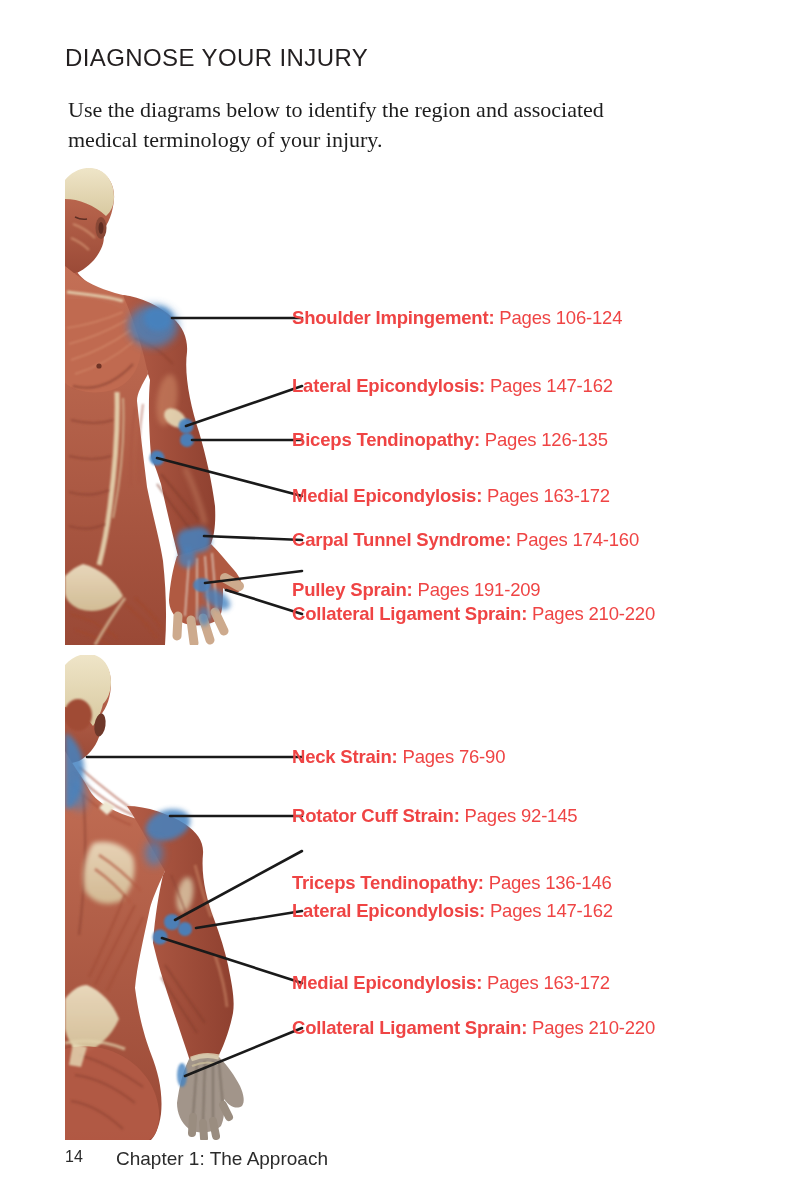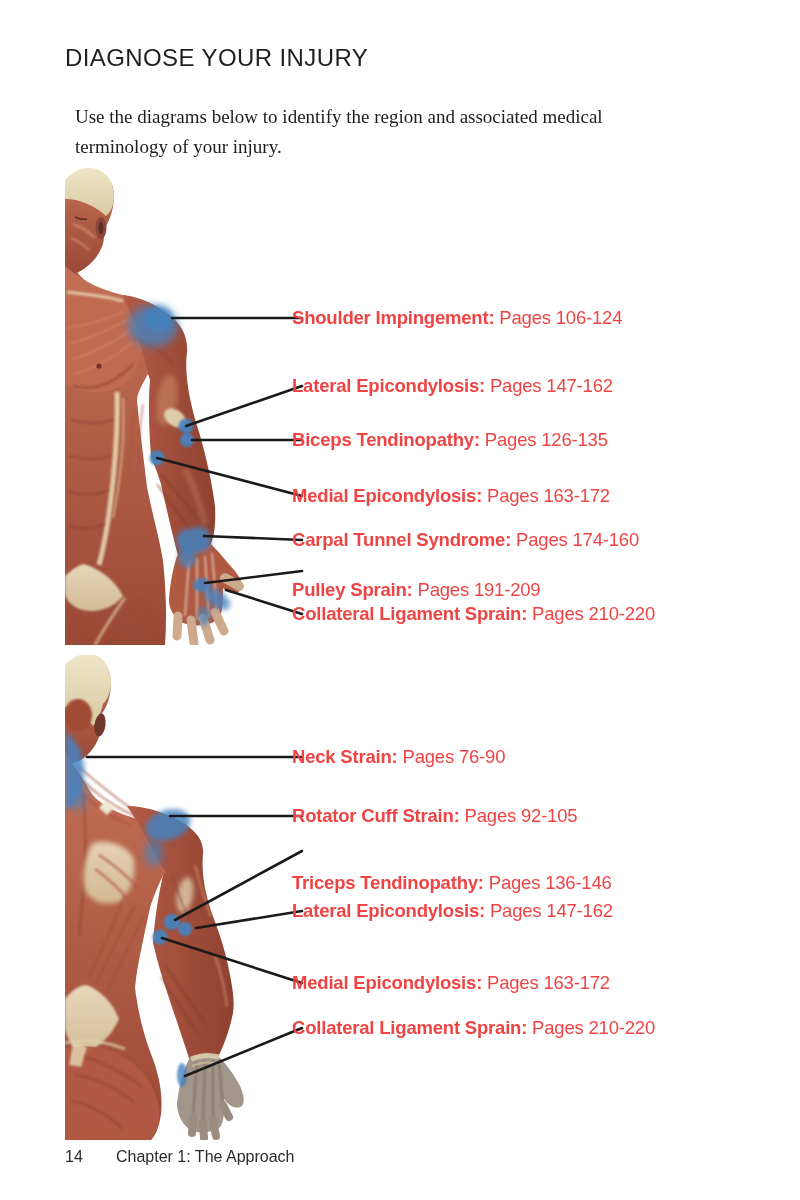--- a/index.html
+++ b/index.html
@@ -2,33 +2,33 @@
 <html style="--blue: #4583c1; --line: #1a1a1a; --ink: #231f20;"><head>
 <meta charset="utf-8">
 <style>
   :root{ --blue:#4583c1; --line:#1a1a1a; --ink:#231f20; }
   html,body{margin:0;padding:0;}
   body{width:800px;height:1200px;background:#ffffff;position:relative;
        font-family:"Liberation Sans",sans-serif;overflow:hidden;}
   .page{position:absolute;inset:0;background:#fff;}
   .title{position:absolute;left:65px;top:44px;margin:0;font-size:24px;font-weight:normal;
          letter-spacing:.4px;color:var(--ink);font-family:"Liberation Sans",sans-serif;}
-  .intro{position:absolute;left:65px;top:92px;width:600px;margin:10px;
-         font-family:"Liberation Serif",serif;font-size:19px;line-height:30px;color:#1d1d1d;}
+  .intro{position:absolute;left:65px;top:92px;width:600px;margin:3px;
+         font-family:"Liberation Serif",serif;font-size:22px;line-height:30px;color:#1d1d1d;}
   .fig{position:absolute;}
   #fig-front{left:65px;top:168px;width:215px;height:477px;}
   #fig-back{left:65px;top:655px;width:230px;height:485px;}
   #lines{position:absolute;left:0;top:0;width:800px;height:1200px;pointer-events:none;}
   #lines line{stroke:var(--line);stroke-width:2.6px;stroke-linecap:round;}
   .callout{position:absolute;left:292px;font-size:18.5px;line-height:22px;color:#ef4444;
            white-space:nowrap;letter-spacing:-0.2px;}
   .callout .term{font-weight:bold;}
   .callout .pages{font-weight:normal;}
   .pn{position:absolute;left:65px;top:1148px;font-size:16px;color:#2b2b2b;}
-  .ch{position:absolute;left:116px;top:1148px;font-size:16px;color:#2b2b2b;}
+  .ch{position:absolute;left:116px;top:1148px;font-size:19px;color:#2b2b2b;}
   .blue{fill:var(--blue);}
 </style>
 </head>
 <body>
 
 <div class="page">
 
   <h1 class="title">DIAGNOSE YOUR INJURY</h1>
   <p class="intro">Use the diagrams below to identify the region and associated medical terminology of your injury.</p>
 
@@ -196,21 +196,21 @@
       <div class="callout" style="top: 307px;"><span class="term">Shoulder Impingement:</span> <span class="pages">Pages 106-124</span></div>
       <div class="callout" style="top: 375px;"><span class="term">Lateral Epicondylosis:</span> <span class="pages">Pages 147-162</span></div>
       <div class="callout" style="top: 429px; text-align: right;"><span class="term">Biceps Tendinopathy:</span> <span class="pages">Pages 126-135</span></div>
       <div class="callout" style="top: 485px;"><span class="term">Medial Epicondylosis:</span> <span class="pages">Pages 163-172</span></div>
       <div class="callout" style="top: 529px;"><span class="term">Carpal Tunnel Syndrome:</span> <span class="pages">Pages 174-160</span></div>
       <div class="callout" style="top: 560px; margin-top: 19px;"><span class="term">Pulley Sprain:</span> <span class="pages">Pages 191-209</span></div>
       <div class="callout" style="top: 603px;"><span class="term">Collateral Ligament Sprain:</span> <span class="pages">Pages 210-220</span></div>
     </div>
   <div id="back-labels">
       <div class="callout" style="top: 746px;"><span class="term">Neck Strain:</span> <span class="pages">Pages 76-90</span></div>
-      <div class="callout" style="top: 805px;"><span class="term">Rotator Cuff Strain:</span> <span class="pages">Pages 92-105</span></div>
+      <div class="callout" style="top: 805px;"><span class="term">Rotator Cuff Strain:</span> <span class="pages">Pages 92-145</span></div>
       <div class="callout" style="top: 840px; margin-top: 32px;"><span class="term">Triceps Tendinopathy:</span> <span class="pages">Pages 136-146</span></div>
       <div class="callout" style="top: 900px;"><span class="term">Lateral Epicondylosis:</span> <span class="pages">Pages 147-162</span></div>
       <div class="callout" style="top: 972px;"><span class="term">Medial Epicondylosis:</span> <span class="pages">Pages 163-172</span></div>
       <div class="callout" style="top: 1017px;"><span class="term">Collateral Ligament Sprain:</span> <span class="pages">Pages 210-220</span></div>
     </div>
 
   <span class="pn">14</span>
   <span class="ch">Chapter 1: The Approach</span>
 </div>
 

